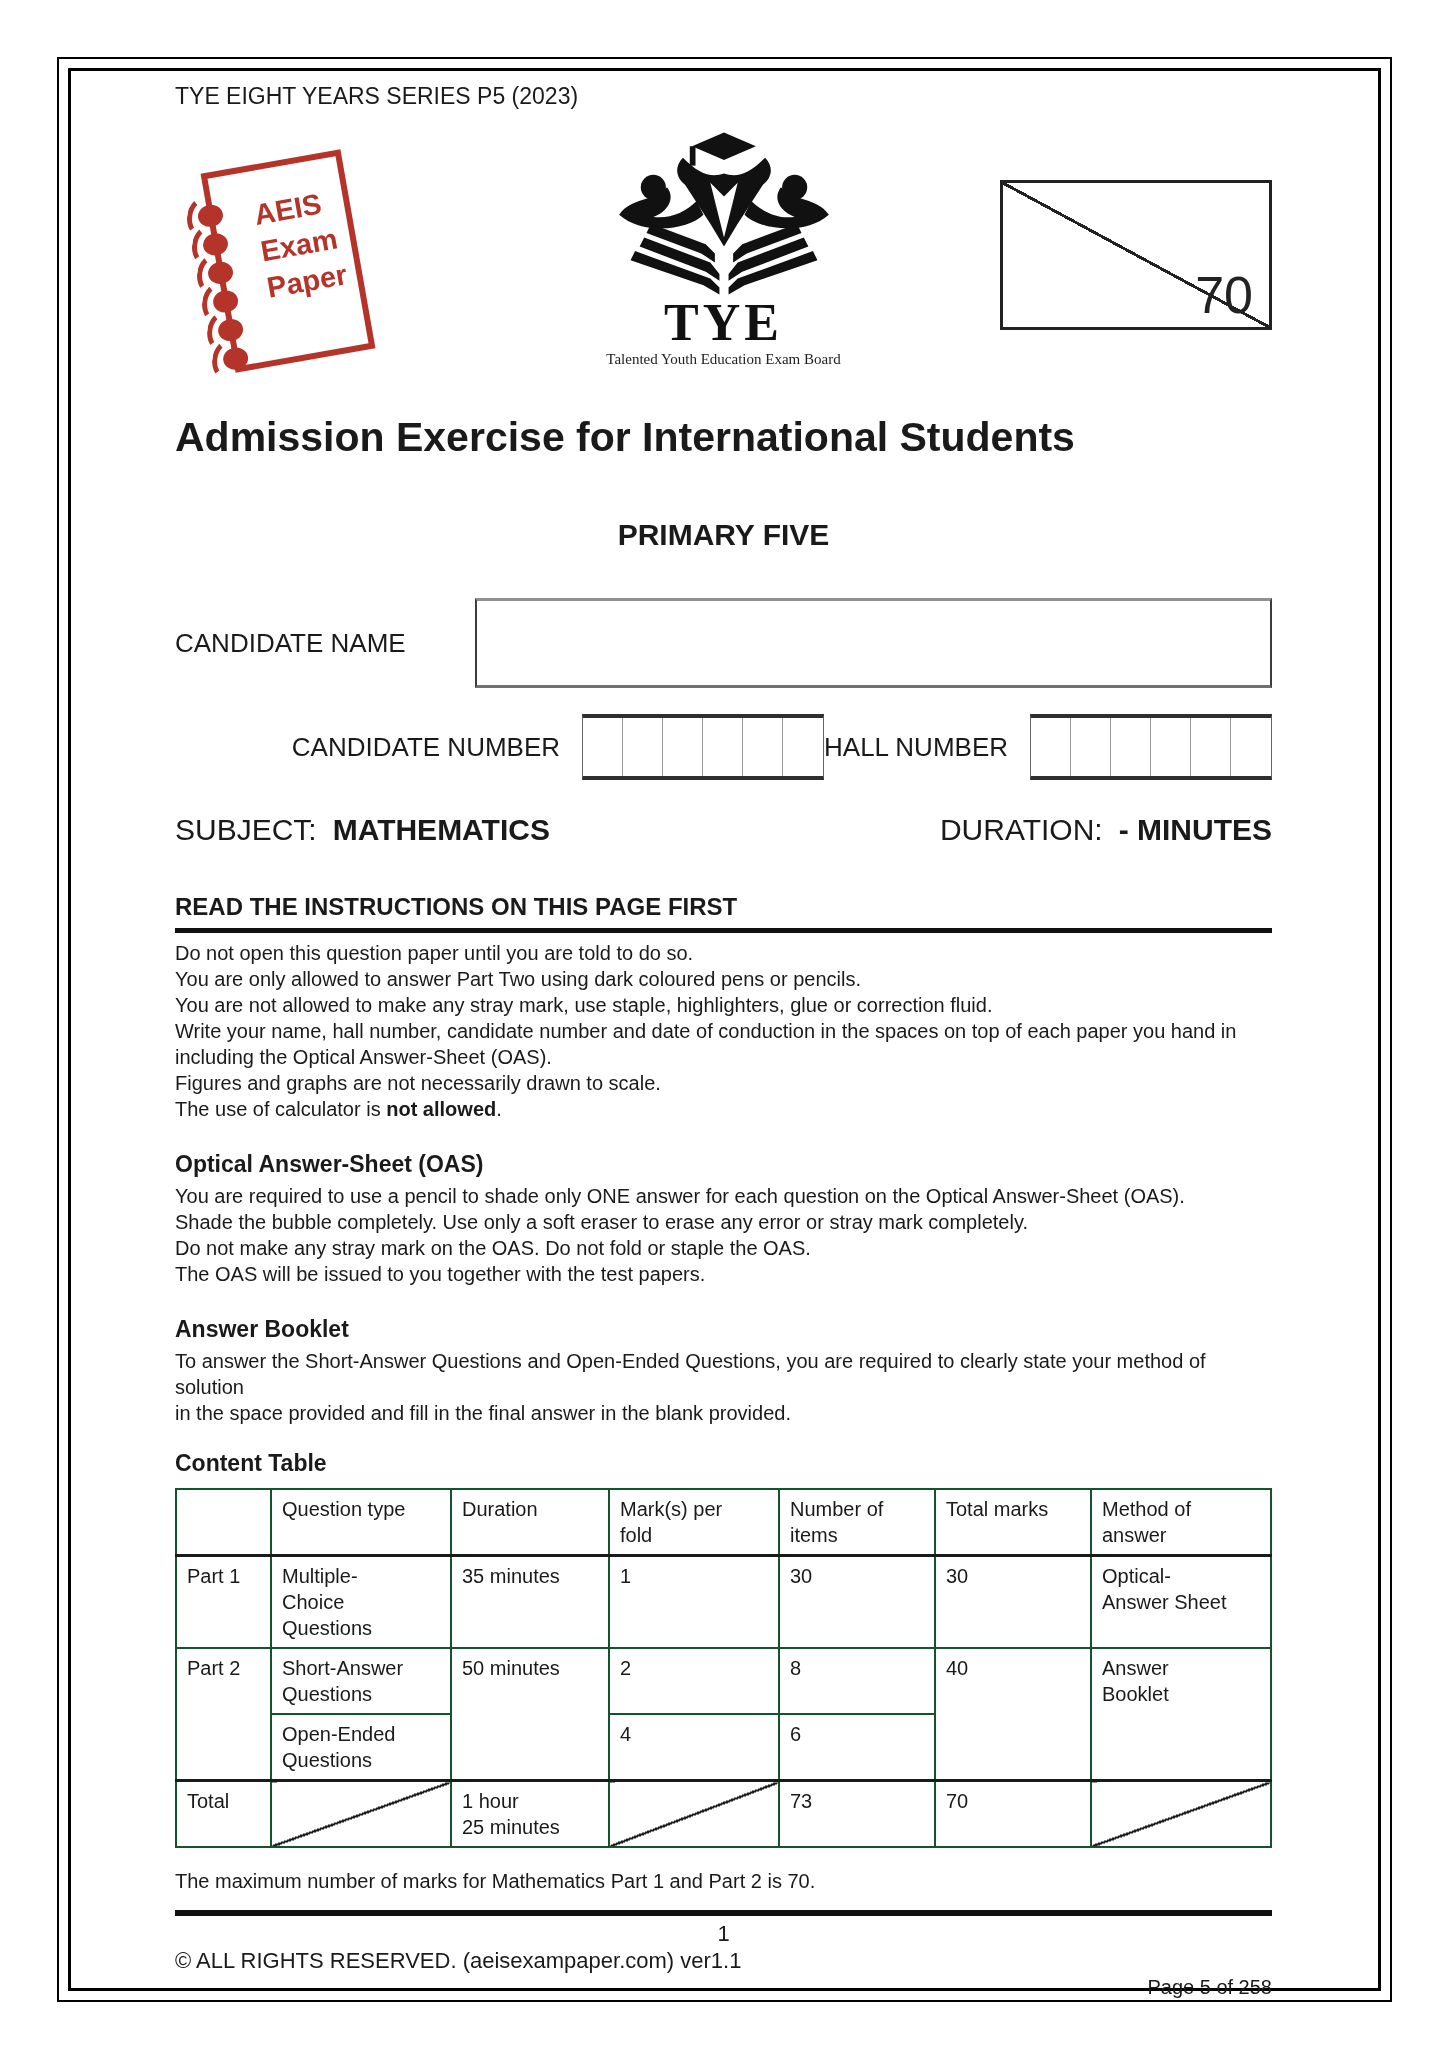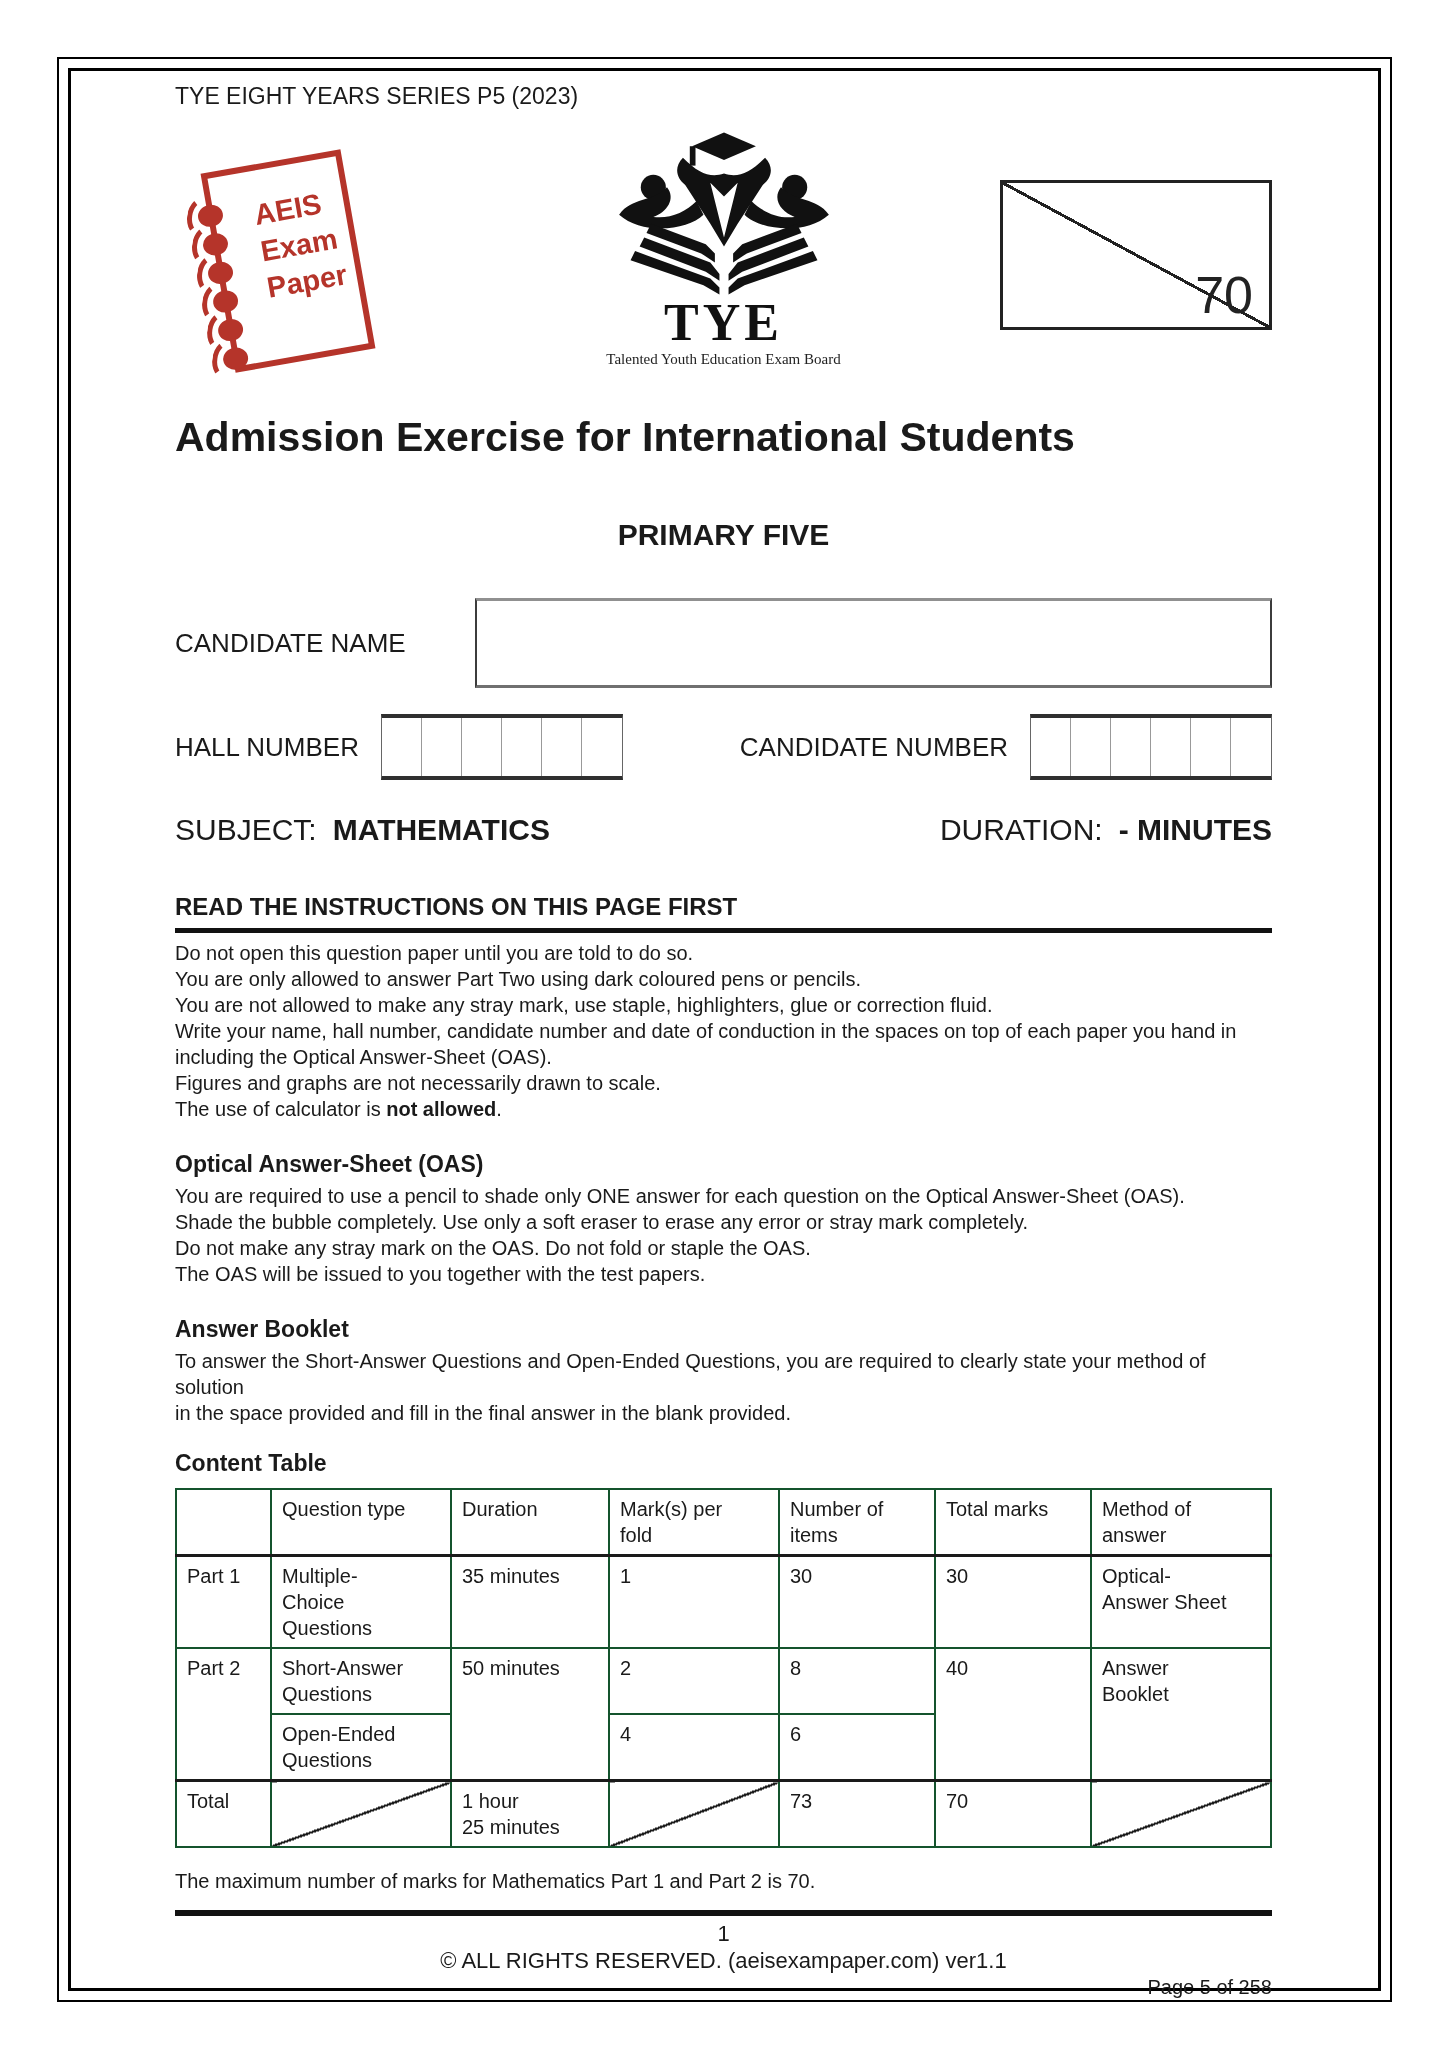--- a/index.html
+++ b/index.html
@@ -89,21 +89,21 @@
   tr.row-total td { border-top:3px solid #1a1a1a; }
   td.diag { background-image:linear-gradient(to bottom right,
               transparent calc(50% - 1.2px), #1a1a1a calc(50% - 1.2px),
               #1a1a1a calc(50% + 1.2px), transparent calc(50% + 1.2px)); }
 
   .footnote { font-size:20px; line-height:26px; margin-top:20px; }
 
   
   .rule-thick { border-bottom:6px solid #111; margin-top:16px; }
   .page-number { text-align:center; font-size:22px; line-height:26px; margin-top:5px; }
-  .copyright { font-size:22px; line-height:28px;text-align:center; }
+  .copyright { font-size:22px; line-height:28px; }
   .pagination { text-align:right; font-size:20px; line-height:24px; }
 </style>
 </head>
 <body>
 
 <div class="frame-outer"></div>
 <div class="frame-inner"></div>
 
 <div class="content">
 
@@ -157,33 +157,33 @@
 
   <div class="doc-title">Admission Exercise for International Students</div>
   <div class="doc-level">PRIMARY FIVE</div>
 
   <div class="name-row">
     <div class="name-label">CANDIDATE NAME</div>
     <div class="name-box"></div>
   </div>
 
   <div class="num-row">
+    <div class="grp grp-right">
+      <div class="num-label">CANDIDATE NUMBER</div>
+      <div class="numgrid">
+        <div class="cell"></div>
+        <div class="cell"></div>
+        <div class="cell"></div>
+        <div class="cell"></div>
+        <div class="cell"></div>
+        <div class="cell"></div>
+      </div>
+    </div>
     <div class="grp">
       <div class="num-label">HALL NUMBER</div>
-      <div class="numgrid">
-        <div class="cell"></div>
-        <div class="cell"></div>
-        <div class="cell"></div>
-        <div class="cell"></div>
-        <div class="cell"></div>
-        <div class="cell"></div>
-      </div>
-    </div>
-    <div class="grp grp-right">
-      <div class="num-label">CANDIDATE NUMBER</div>
       <div class="numgrid">
         <div class="cell"></div>
         <div class="cell"></div>
         <div class="cell"></div>
         <div class="cell"></div>
         <div class="cell"></div>
         <div class="cell"></div>
       </div>
     </div>
   </div>

